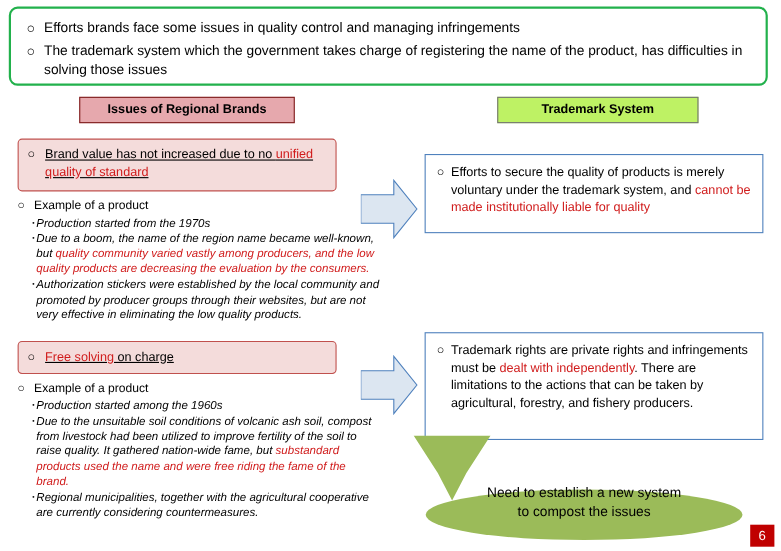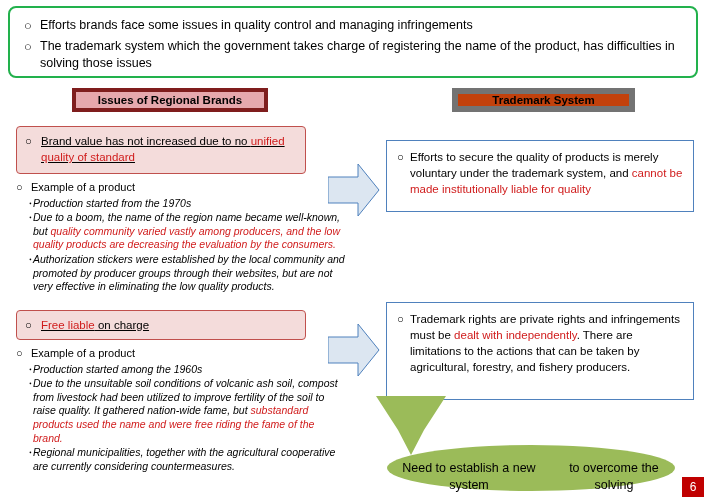--- a/index.html
+++ b/index.html
@@ -63,29 +63,29 @@
     display: flex;
     align-items: center;
     justify-content: center;
   }
   #hdr-left {
     left: 72px;
     top: 88px;
     width: 196px;
     height: 24px;
     background: #e6a8ad;
-    border: 4px solid #7f1d1d;
+    border: 1px solid #7f1d1d;
   }
   #hdr-right {
     left: 452px;
     top: 88px;
     width: 183px;
     height: 24px;
-    background: #c2410c;
-    border: 6px solid #737373;
+    background: #bef264;
+    border: 1px solid #737373;
   }
 
   
   .red-box {
     position: absolute;
     box-sizing: border-box;
     border: 1px solid #c0504d;
     background: #f4dcdb;
     border-radius: 4px;
     font-size: 11.5px;
@@ -207,25 +207,25 @@
   #green-oval {
     position: absolute;
     left: 386px;
     top: 444px;
     width: 290px;
     height: 48px;
   }
   #green-oval-text {
     position: absolute;
     left: 386px;
-    top: 458px;
+    top: 438px;
     width: 290px;
     height: 38px;
     display: flex;
-    flex-direction: row;
+    flex-direction: column;
     align-items: center;
     justify-content: center;
     font-size: 12.5px;
     line-height: 17px;
     text-align: center;
   }
 
   
   #page-num {
     position: absolute;
@@ -282,21 +282,21 @@
     </div>
     <div class="item">
       <span class="dot">・</span>
       <span class="txt">Authorization stickers were established by the local community and promoted by producer groups through their websites, but are not very effective in eliminating the low quality products.</span>
     </div>
   </div>
 
   <div class="red-box" id="red-box-2">
     <div class="row">
       <span class="circ">○</span>
-      <span class="body"><span class="red">Free liable</span><span> on charge</span></span>
+      <span class="body"><span class="red">Free solving</span><span> on charge</span></span>
     </div>
   </div>
 
   <div class="detail" id="detail-2">
     <div class="head">
       <span class="circ">○</span>
       <span>Example of a product</span>
     </div>
     <div class="item">
       <span class="dot">・</span>
@@ -344,18 +344,18 @@
     </svg>
   </div>
 
   <div id="green-oval">
     <svg width="290" height="48" viewBox="0 0 290 48" xmlns="http://www.w3.org/2000/svg">
       <ellipse cx="145" cy="24" rx="144" ry="23" fill="#9bbb59"></ellipse>
     </svg>
   </div>
   <div id="green-oval-text">
     <span>Need to establish a new system</span>
-    <span>to overcome the solving</span>
+    <span>to compost the issues</span>
   </div>
 
   <div id="page-num">6</div>
 
 </div>
 
 </body></html>

